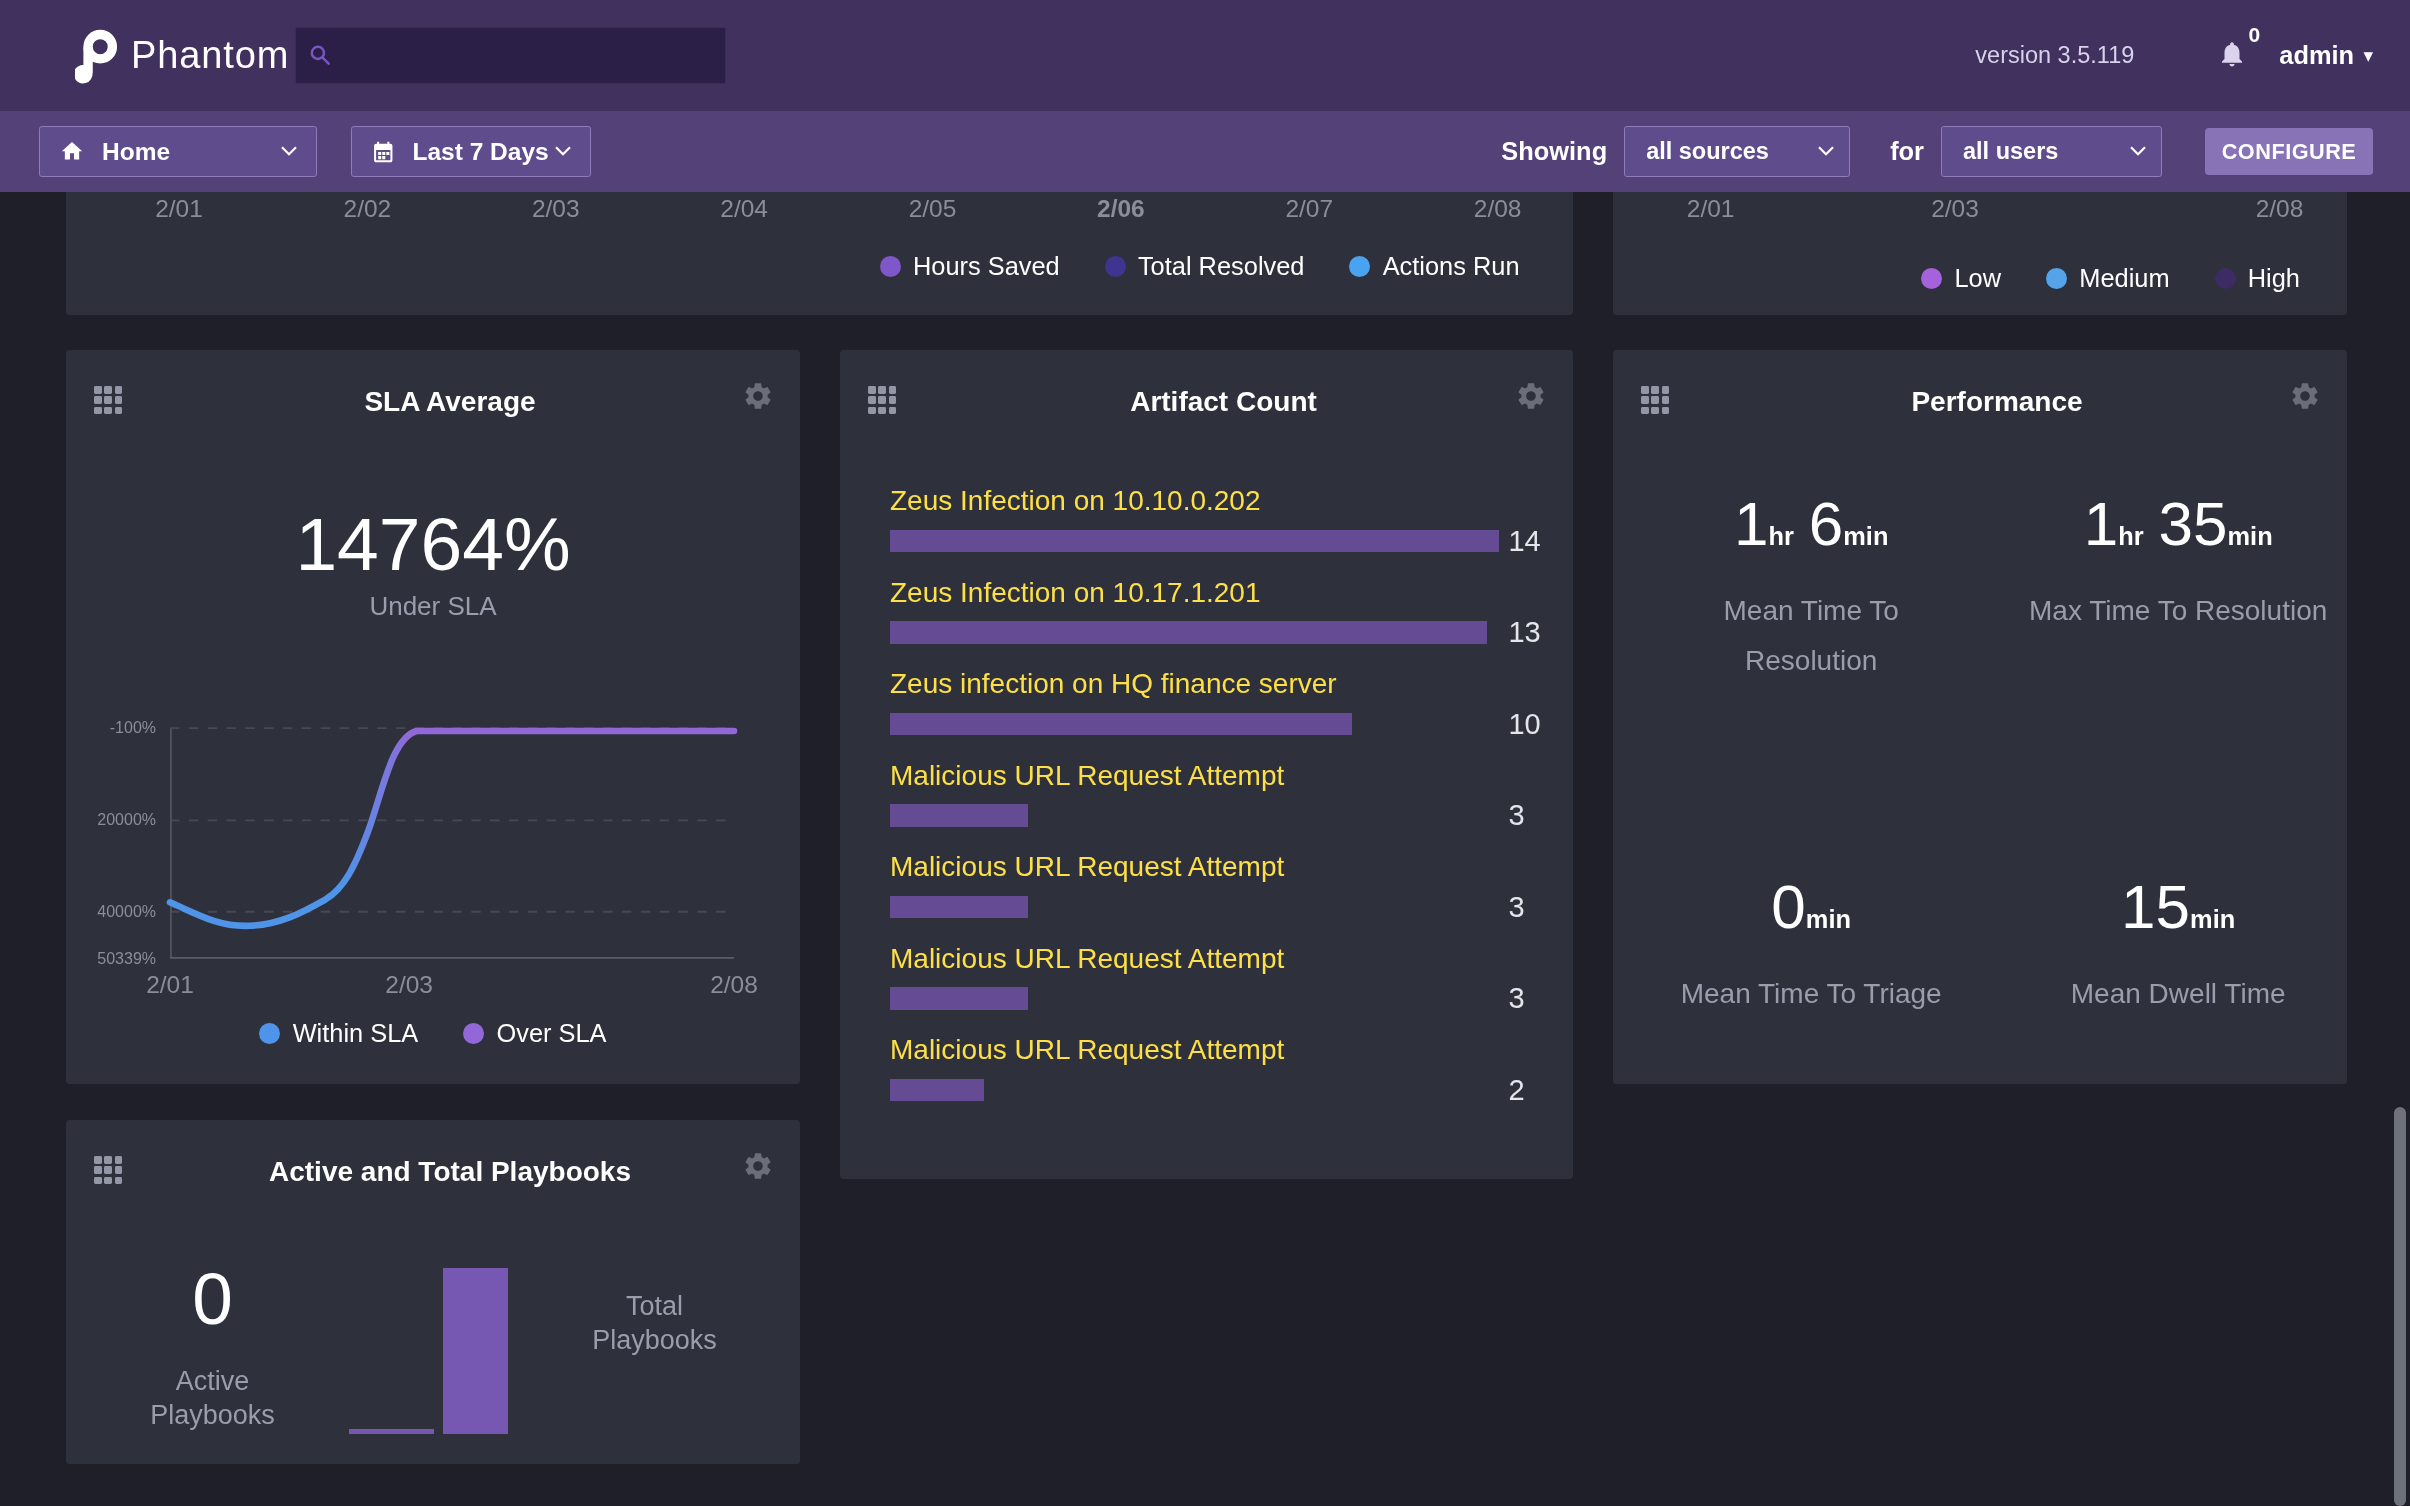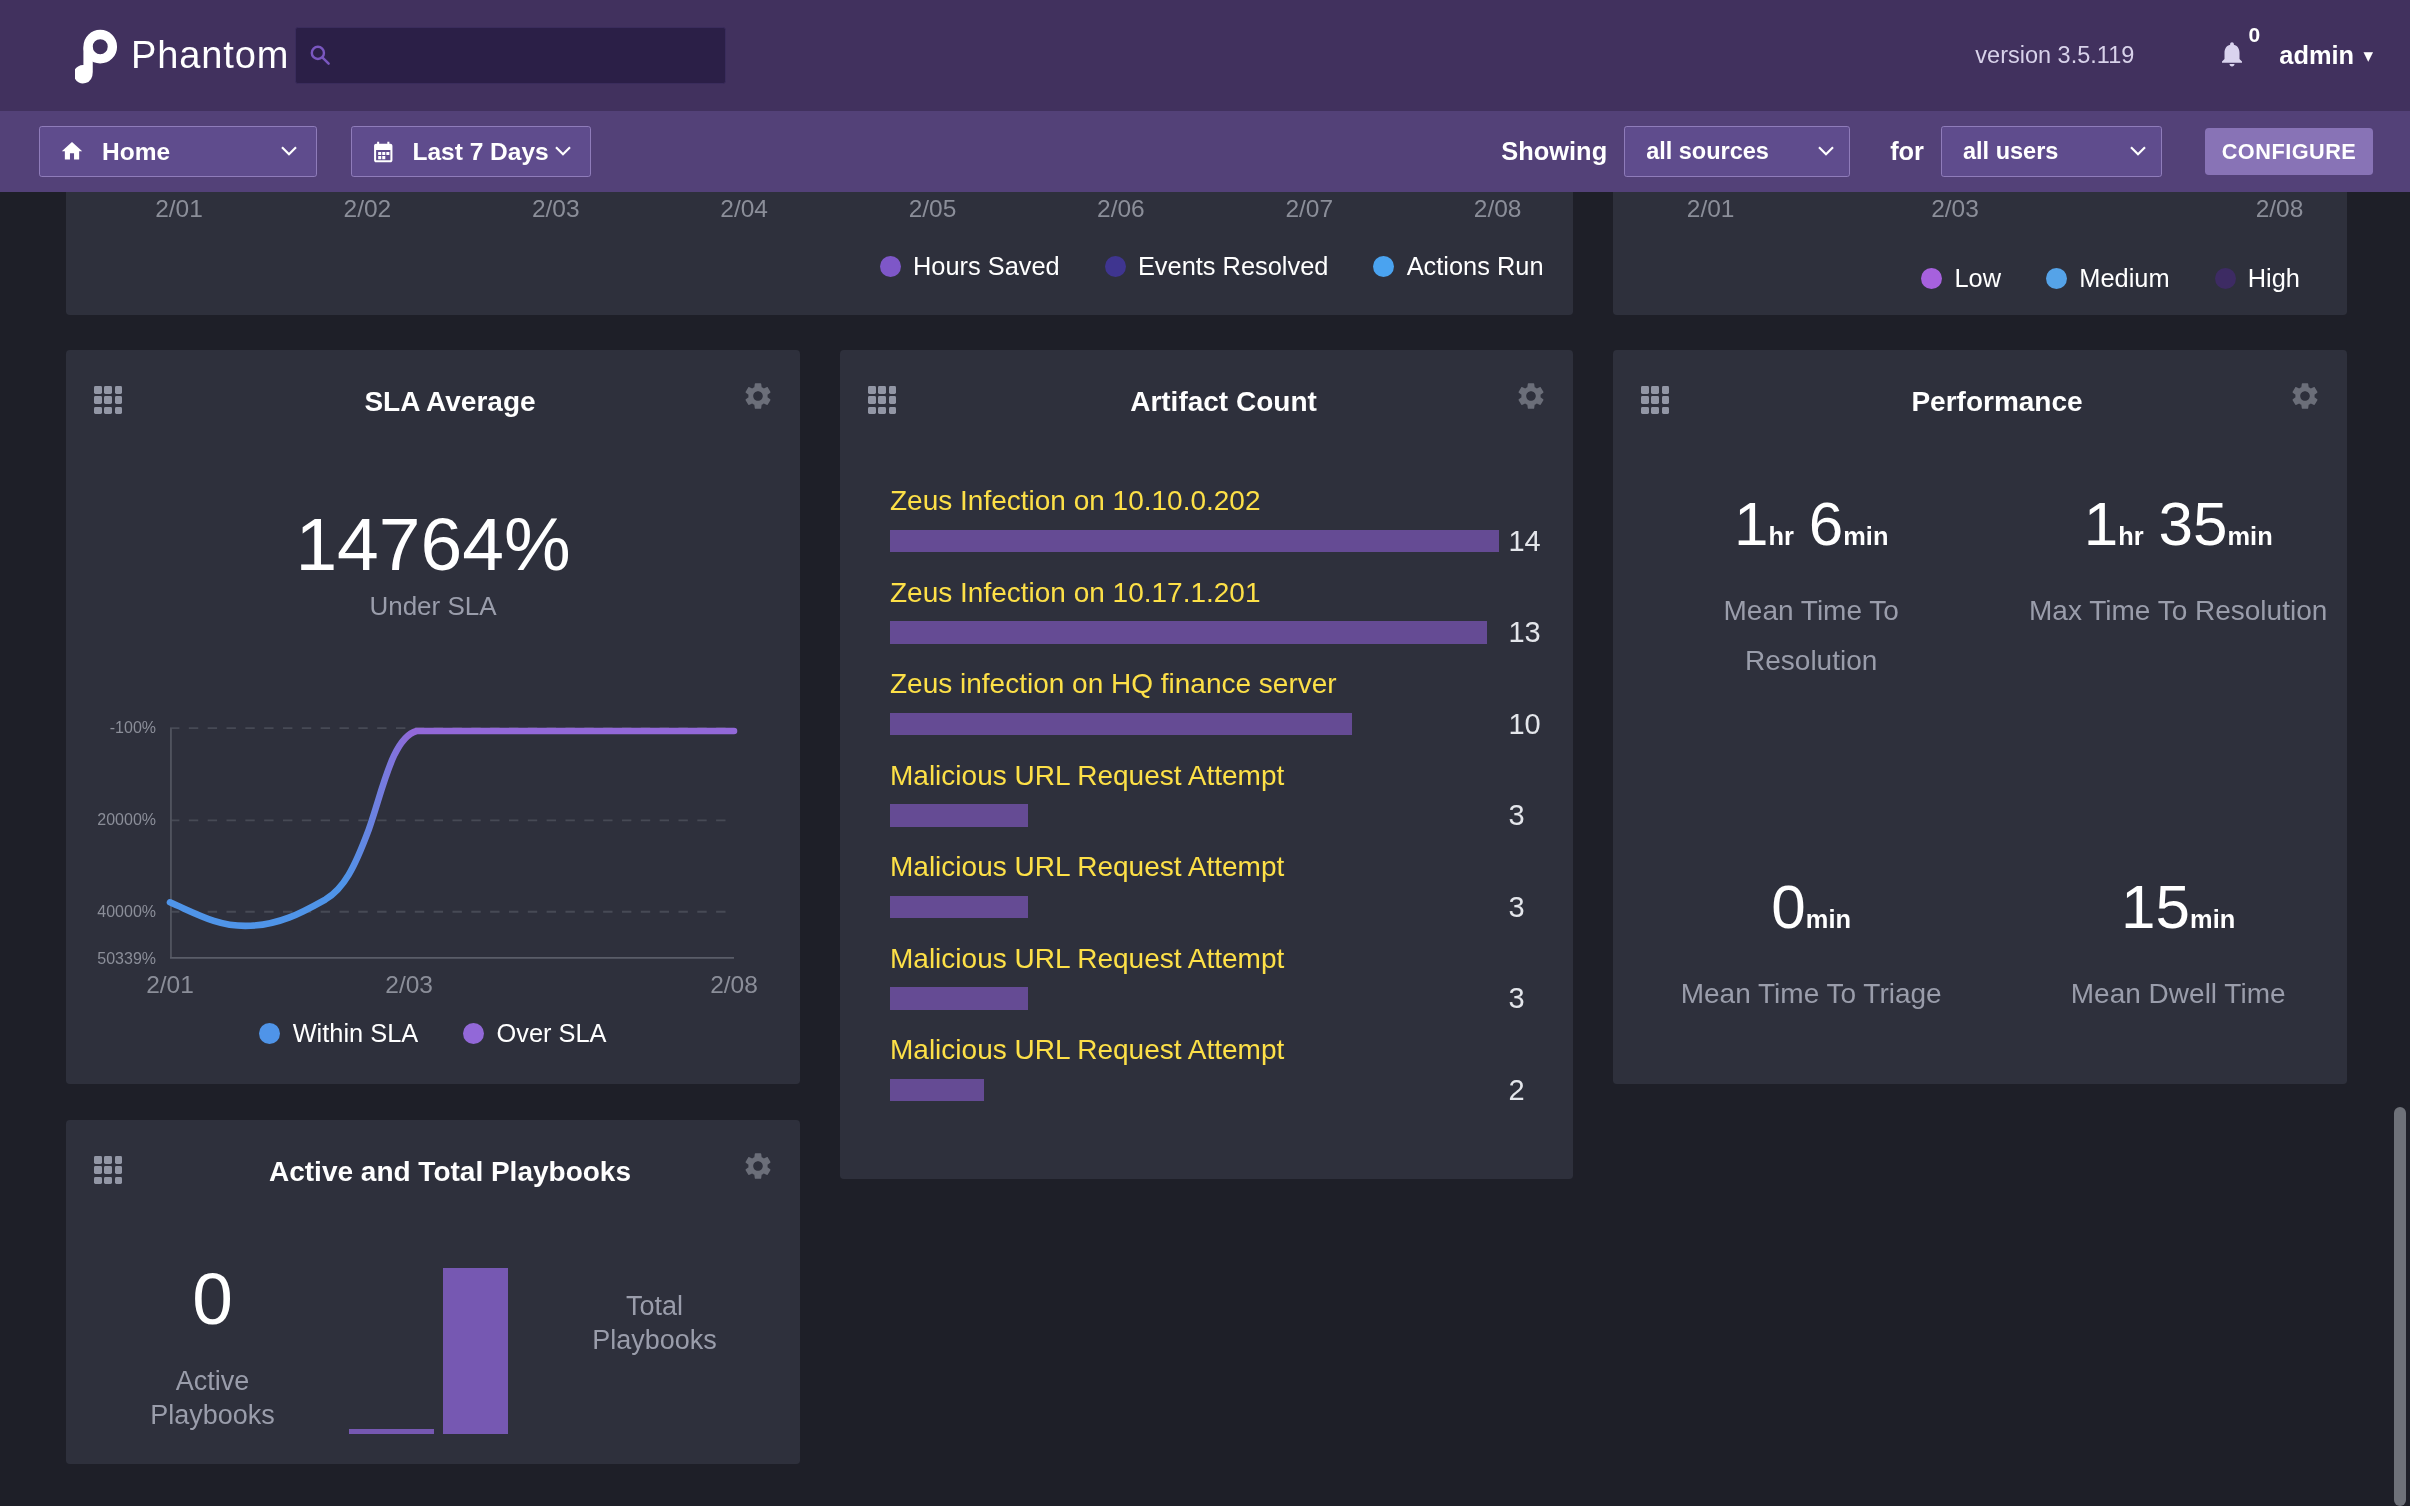--- a/index.html
+++ b/index.html
@@ -215,31 +215,31 @@
 </div>
 
 <div class="content">
 
   <div class="card cut card-topwide">
     <span class="xlab" style="left: 7.5%;">2/01</span>
     <span class="xlab" style="left: 20%;">2/02</span>
     <span class="xlab" style="left: 32.5%;">2/03</span>
     <span class="xlab" style="left: 45%;">2/04</span>
     <span class="xlab" style="left: 57.5%;">2/05</span>
-    <span class="xlab" style="left: 70%;">2/06</span>
+    <span class="xlab" style="left: 70%; font-weight: bold;">2/06</span>
     <span class="xlab" style="left: 82.5%;">2/07</span>
     <span class="xlab" style="left: 95%;">2/08</span>
     <div class="legend leg-topwide">
       <div class="legend-item">
         <span class="legend-dot" style="background-color: rgb(126, 87, 200);"></span>
         <span class="t">Hours Saved</span>
       </div>
       <div class="legend-item">
         <span class="legend-dot" style="background-color: rgb(63, 53, 144);"></span>
-        <span class="t">Events Resolved</span>
+        <span class="t">Total Resolved</span>
       </div>
       <div class="legend-item">
         <span class="legend-dot" style="background-color: rgb(74, 163, 240);"></span>
         <span class="t">Actions Run</span>
       </div>
     </div>
   </div>
 
   <div class="card cut card-topright">
     <span class="xlab" style="left: 13.3%;">2/01</span>

